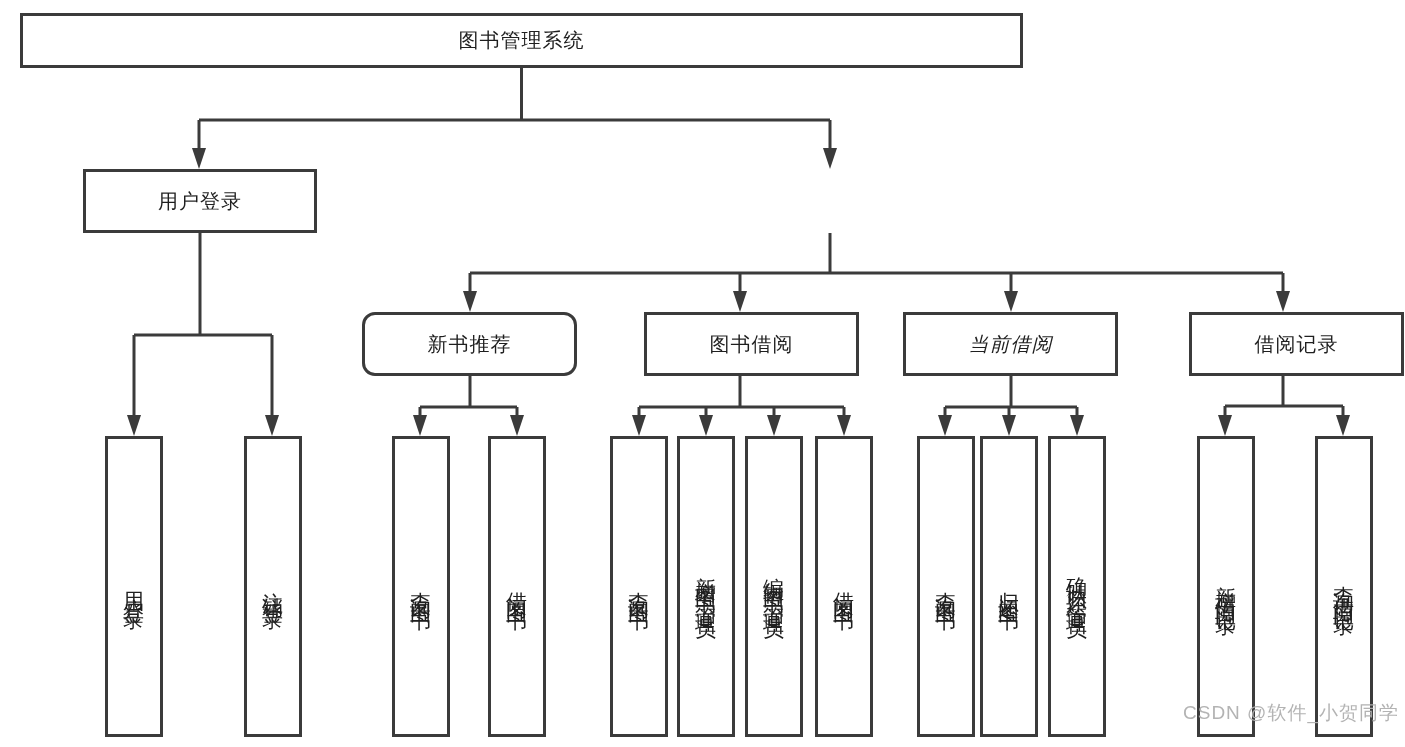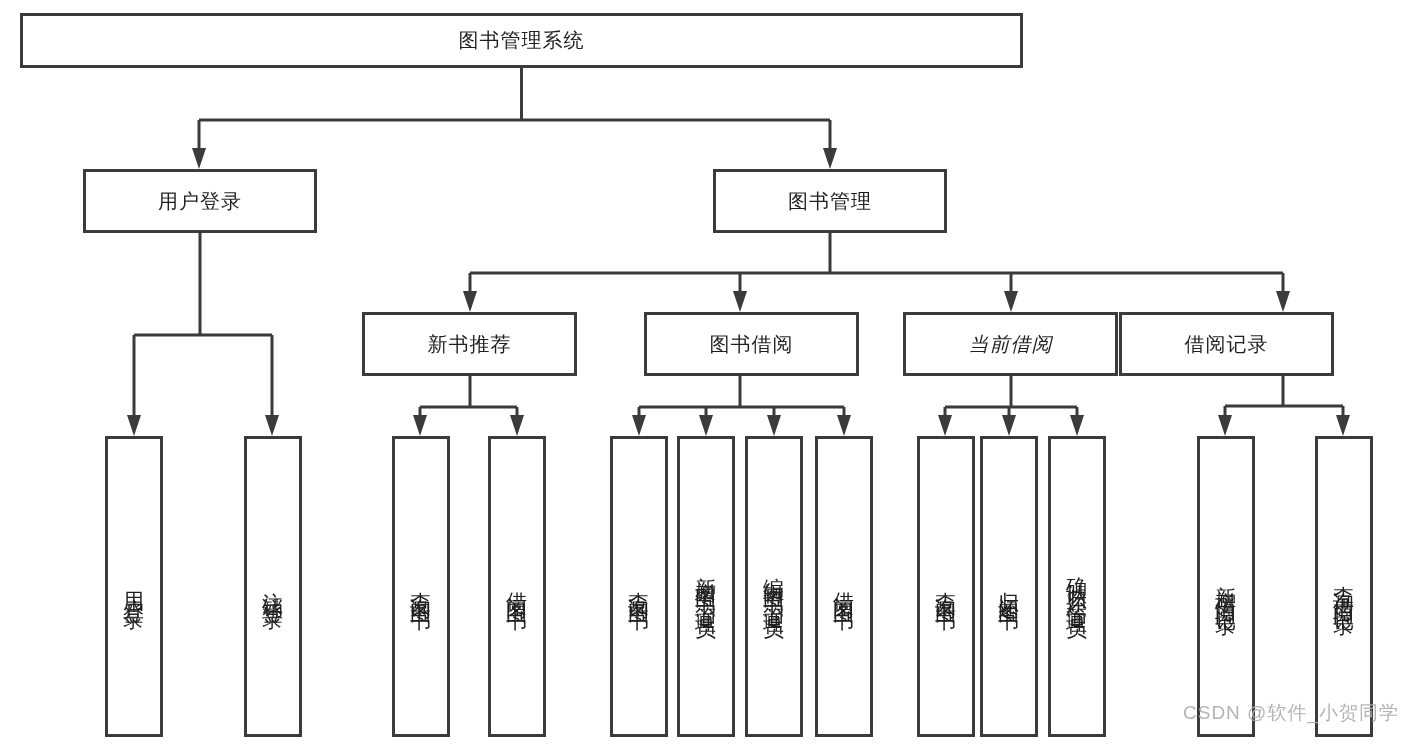--- a/index.html
+++ b/index.html
@@ -146,34 +146,31 @@
     </g>
   </svg>
 
   <div class="box root-box">
     <span class="h-label">图书管理系统</span>
   </div>
 
   <div class="box lvl2" style="left:83px;">
     <span class="h-label">用户登录</span>
   </div>
-  <div class="box lvl2" style="left:713px;">
-    <span class="h-label">图书管理</span>
-  </div>
-
-  <div class="box lvl3" style="left:362px;">
+
+  <div class="box lvl3" style="left:362px;border-radius:13px;">
     <span class="h-label">新书推荐</span>
   </div>
   <div class="box lvl3" style="left:644px;">
     <span class="h-label">图书借阅</span>
   </div>
   <div class="box lvl3" style="left:903px;font-style:italic;">
     <span class="h-label">当前借阅</span>
   </div>
-  <div class="box lvl3" style="left:1119px;text-align:right;">
+  <div class="box lvl3" style="left:1189px;text-align:right;">
     <span class="h-label">借阅记录</span>
   </div>
 
   <div class="box leaf" style="left:105px;">
     <span class="v-label">用户登录</span>
   </div>
   <div class="box leaf" style="left:244px;">
     <span class="v-label">注销登录</span>
   </div>
 

